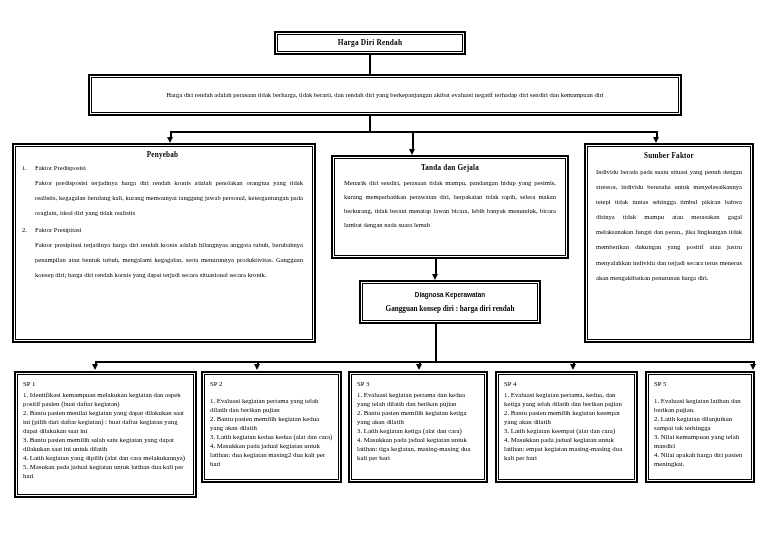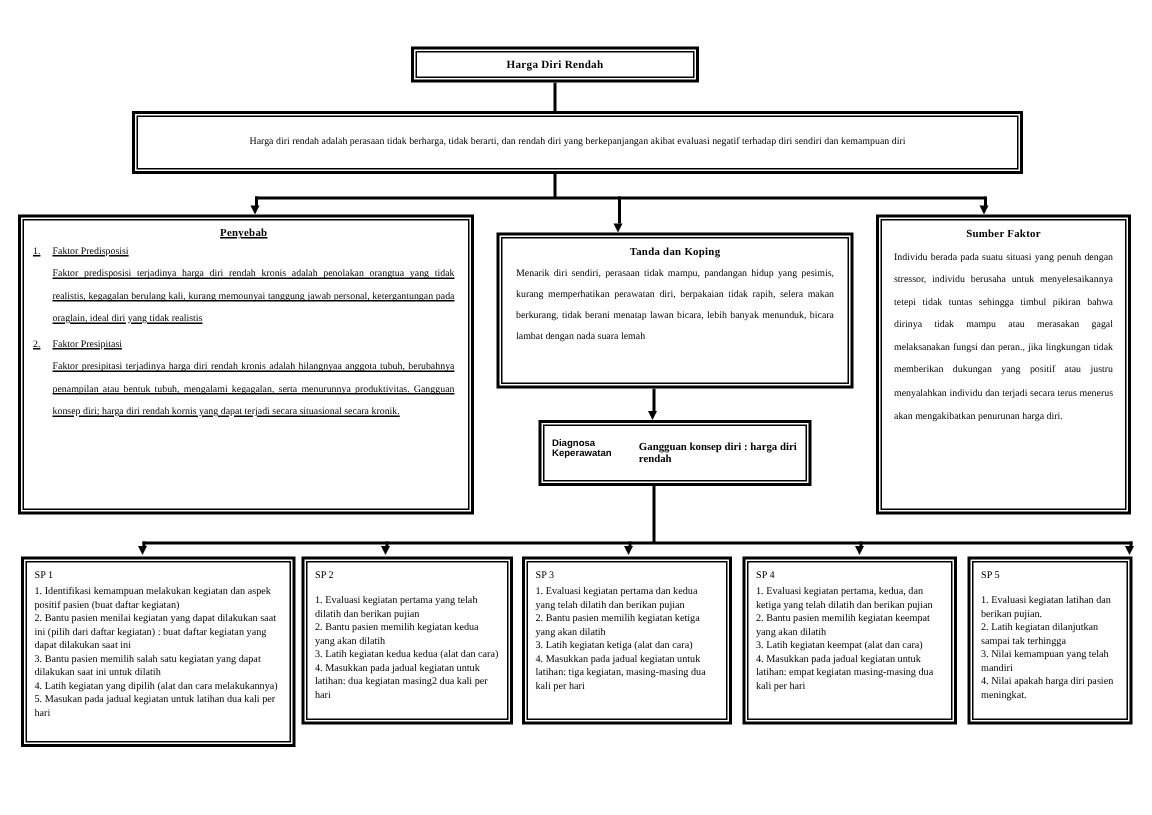--- a/index.html
+++ b/index.html
@@ -61,21 +61,21 @@
   #definition-node {
     left: 88px; top: 74px; width: 594px; height: 42px;
   }
   #definition-node > .inner {
     display: flex; align-items: center; justify-content: center;
     padding: 3px 14px;
   }
   #definition-node .para { text-align: center; line-height: 2.0; }
 
   #penyebab-node {
-    left: 12px; top: 143px; width: 304px; height: 200px; text-decoration: underline;
+    left: 12px; top: 143px; width: 304px; height: 200px;
   }
   #penyebab-node > .inner { padding: 4px 9px 4px 6px; }
   .ol-list { margin: 0; padding: 0; list-style: none; }
   .ol-item { display: flex; font-size: 6.6px; line-height: 1.6; margin-bottom: 1px; }
   .ol-num { width: 13px; flex: 0 0 13px; }
   .ol-txt { flex: 1; }
   .sub-para {
     font-size: 6.6px; line-height: 2.25; text-align: justify;
     margin: 3px 0 4px 13px;
   }
@@ -89,21 +89,21 @@
   #sumber-node {
     left: 584px; top: 143px; width: 170px; height: 200px;
   }
   #sumber-node > .inner { padding: 5px 8px; }
   #sumber-node .para { line-height: 2.3; }
 
   #diagnosa-node {
     left: 359px; top: 280px; width: 182px; height: 44px;
   }
   #diagnosa-node > .inner {
-    display: flex; flex-direction: row;
+    display: flex; flex-direction: column;
     align-items: center; justify-content: center; padding: 2px 5px;
   }
   #diagnosa-node .dx-head {
     font-family: "Liberation Sans", "DejaVu Sans", sans-serif;
     font-size: 6.4px; font-weight: 600; margin-bottom: 7px;
   }
   #diagnosa-node .dx-main { font-size: 7.2px; font-weight: bold; }
 
   
   .sp-node { position: absolute; box-sizing: border-box; }
@@ -196,21 +196,21 @@
         <span class="ol-num">2.</span>
         <span class="ol-txt">Faktor Presipitasi</span>
       </div>
       <p class="sub-para">Faktor presipitasi terjadinya harga diri rendah kronis adalah hilangnyaa anggota tubuh, berubahnya penampilan atau bentuk tubuh, mengalami kegagalan, serta menurunnya produktivitas. Gangguan konsep diri; harga diri rendah kornis yang dapat terjadi secara situasional secara kronik.</p>
     </div>
   </div>
 </div>
 
 <div class="node" id="tanda-node">
   <div class="inner">
-    <div class="title">Tanda dan Koping</div>
+    <div class="title">Tanda dan Gejala</div>
     <p class="para">Menarik diri sendiri, perasaan tidak mampu, pandangan hidup yang pesimis, kurang memperhatikan perawatan diri, berpakaian tidak rapih, selera makan berkurang, tidak berani menatap lawan bicara, lebih banyak menunduk, bicara lambat dengan nada suara lemah</p>
   </div>
 </div>
 
 <div class="node" id="sumber-node">
   <div class="inner">
     <div class="title">Sumber Faktor</div>
     <p class="para">Individu berada pada suatu situasi yang penuh dengan stressor, individu berusaha untuk menyelesaikannya tetepi tidak tuntas sehingga timbul pikiran bahwa dirinya tidak mampu atau merasakan gagal melaksanakan fungsi dan peran., jika lingkungan tidak memberikan dukungan yang positif atau justru menyalahkan individu dan terjadi secara terus menerus akan mengakibatkan penurunan harga diri.</p>
   </div>
 </div>

